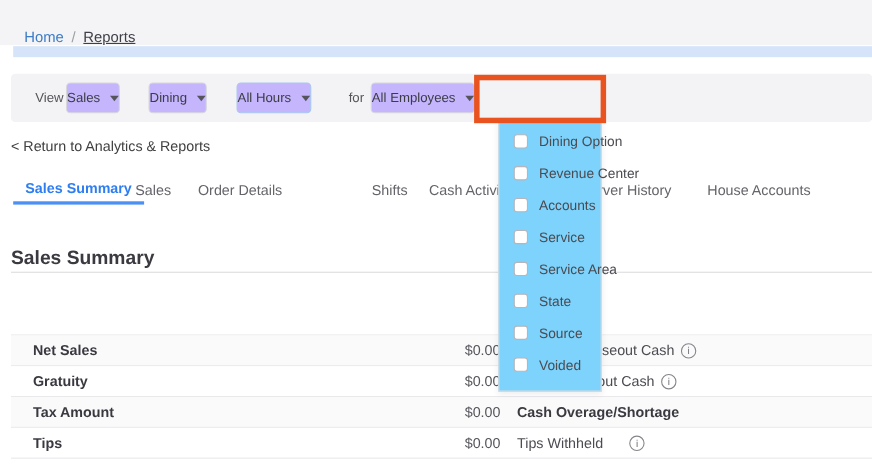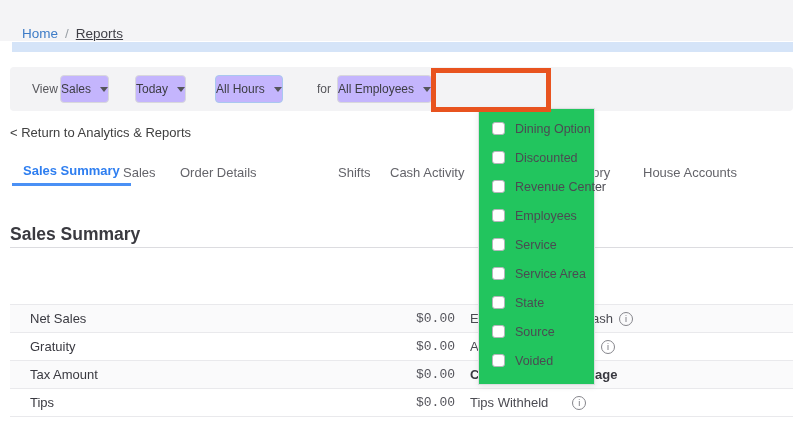--- a/index.html
+++ b/index.html
@@ -28,23 +28,23 @@
             padding:0 0; font-size:12px; color:#3c3c43; cursor:pointer; white-space:nowrap; }
   .tb-btn.focused { border-color:#a9c8ef; }
   .caret { width:0; height:0; border-left:4px solid transparent; border-right:4px solid transparent;
            border-top:5px solid #54545a; margin-left:9px; }
 
   
   .annotation { position:absolute; left:431px; top:68px; width:120px; height:44px;
                 border:5px solid #e8531f; z-index:60; pointer-events:none; }
 
   
-  .menu { position:absolute; left:453px; top:108px; width:117px; z-index:50;
-          background:#22c55e; border:1px solid #dddde1; box-shadow:0 2px 6px rgba(0,0,0,.08);
-          padding:5px 0 9px 0;margin-left:25px; }
+  .menu { position:absolute; left:453px; top:108px; width:94px; z-index:50;
+          background:#7dd3fc; border:1px solid #dddde1; box-shadow:0 2px 6px rgba(0,0,0,.08);
+          padding:5px 0 9px 0; }
   .menu-item { height:29px; display:flex; align-items:center; gap:10px; padding-left:13px;
                font-size:12.5px; color:#4b4b52; cursor:pointer; white-space:nowrap; }
   .checkbox { width:13px; height:13px; border:1px solid #b5b5bb; border-radius:3px;
               background:#fff; flex:0 0 13px; }
 
   
   .return-link { position:absolute; left:10px; top:125px; font-size:13px; color:#404040;
                  cursor:pointer; }
 
   
@@ -59,22 +59,22 @@
                 color:#3a3a40; }
   .title-rule { position:absolute; left:10px; top:247px; width:783px; height:1px;
                 background:#dcdce0; }
 
   
   .table { position:absolute; left:10px; top:304px; width:783px; border-top:1px solid #e9e9ec; }
   .t-row { display:grid; grid-template-columns:250px 195px 1fr; align-items:center;
            height:28px; border-bottom:1px solid #e9e9ec; font-size:13px; }
   .t-row:nth-child(odd) { background:#fafafb; }
   .t-row:nth-child(even){ background:#ffffff; }
-  .t-label { padding-left:20px; font-weight:normal; color:#393940; }
-  .t-value { text-align:right; color:#55555c;font-family:Liberation Mono, monospace; }
+  .t-label { padding-left:20px; font-weight:bold; color:#393940; }
+  .t-value { text-align:right; color:#55555c; }
   .t-right { padding-left:15px; color:#4b4b52; display:flex; align-items:center;
              white-space:nowrap; overflow:visible; }
   .t-right.bold { font-weight:bold; color:#393940; }
   .info-icon { width:14px; height:14px; border:1px solid #85858b; border-radius:50%;
                display:inline-flex; align-items:center; justify-content:center;
                font-size:9px; color:#6e6e74; margin-left:6px; flex:0 0 14px;
                font-style:normal; cursor:pointer; }
   .info-push { margin-left:24px; }
 </style>
 </head>
@@ -90,21 +90,21 @@
 
 <div class="toolbar">
   <span class="tb-label" style="left:22px">View</span>
 
   <div class="tb-btn" style="left:50px">
     <span>Sales</span>
     <span class="caret"></span>
   </div>
 
   <div class="tb-btn" style="left:125px">
-    <span>Today</span>
+    <span>Dining</span>
     <span class="caret"></span>
   </div>
 
   <div class="tb-btn focused" style="left:205px">
     <span>All Hours</span>
     <span class="caret"></span>
   </div>
 
   <span class="tb-label" style="left:307px">for</span>
 
@@ -117,29 +117,25 @@
 
 <div class="annotation"></div>
 
 <div class="menu">
   <div class="menu-item">
     <span class="checkbox"></span>
     <span>Dining Option</span>
   </div>
   <div class="menu-item">
     <span class="checkbox"></span>
-    <span>Discounted</span>
-  </div>
-  <div class="menu-item">
-    <span class="checkbox"></span>
     <span>Revenue Center</span>
   </div>
   <div class="menu-item">
     <span class="checkbox"></span>
-    <span>Employees</span>
+    <span>Accounts</span>
   </div>
   <div class="menu-item">
     <span class="checkbox"></span>
     <span>Service</span>
   </div>
   <div class="menu-item">
     <span class="checkbox"></span>
     <span>Service Area</span>
   </div>
   <div class="menu-item">

